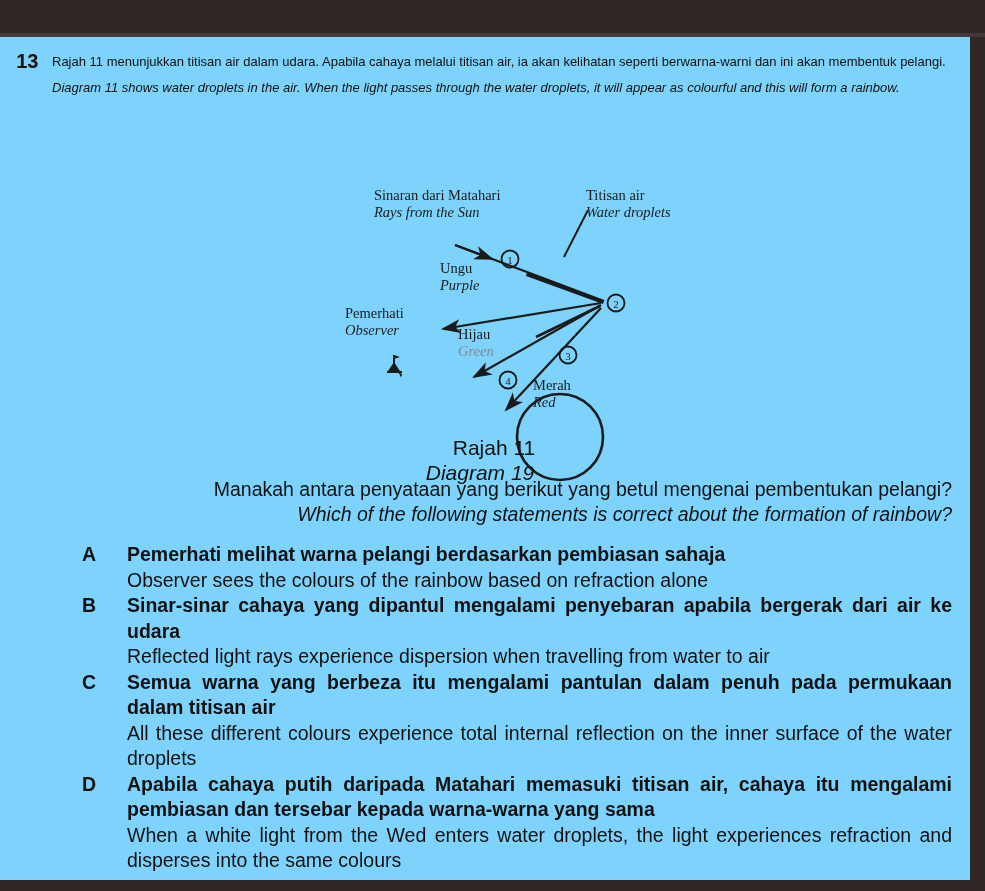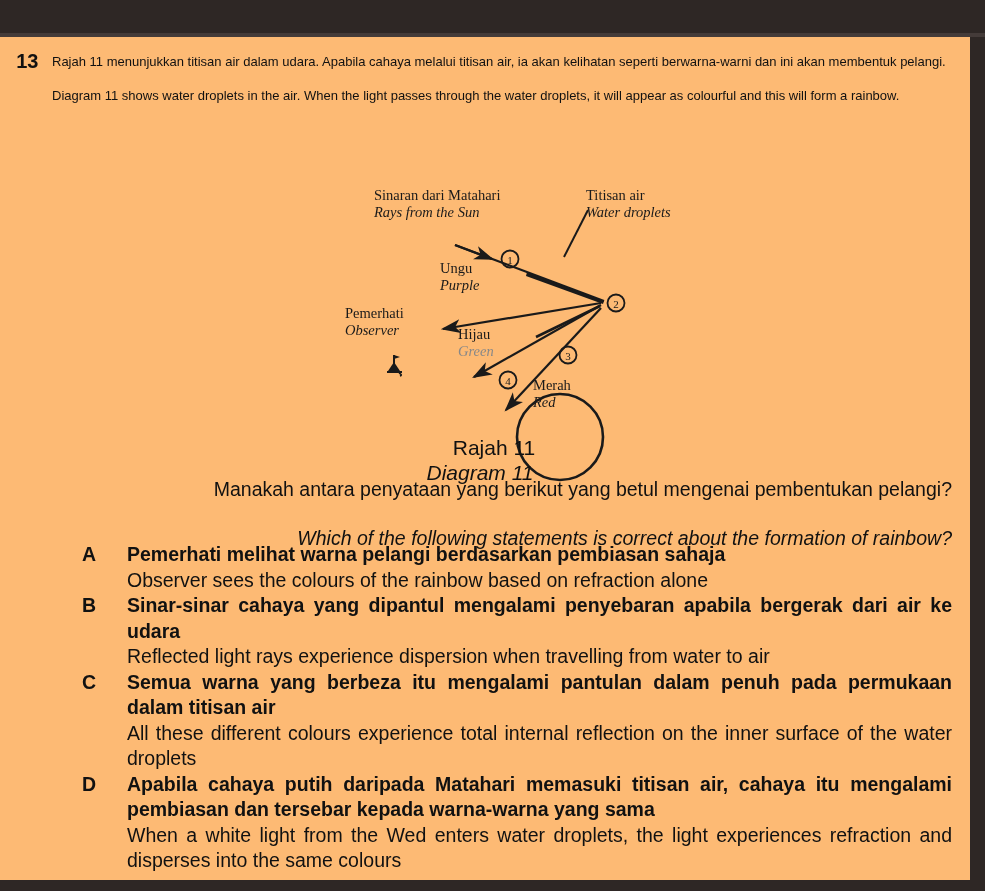--- a/index.html
+++ b/index.html
@@ -52,21 +52,21 @@
     width: 985px; height: 11px;
     background: #2e2725;
   }
 
   
   .sheet {
     position: absolute;
     left: 0; top: 37px;
     width: 970px;
     height: 843px;
-    background: #fdba74;
+    background: #7dd3fc;
     overflow: hidden;
   }
 
   
   .qnum {
     position: absolute;
     left: -8px;
     top: 13px;
     width: 46px;
     text-align: right;
@@ -80,22 +80,23 @@
     left: 52px;
     top: 12px;
     width: 898px;
     font-size: 13px;
     line-height: 25px;
     color: #111;
     text-align: justify;
     text-justify: inter-word;
   }
   .stem .en {
+    font-style: italic;
     display: block;
-    margin-top: 9px;
+    margin-top: 1px;
   }
   .stem p { margin: 0; }
 
   
   .figure {
     position: absolute;
     left: 0;
     top: 140px;
     width: 970px;
     height: 310px;
@@ -125,21 +126,21 @@
   .prompt {
     position: absolute;
     left: 52px;
     top: 440px;
     width: 900px;
     font-size: 19.5px;
     line-height: 25px;
     color: #111;
     text-align: right;
   }
-  .prompt .en { font-style: italic; margin-top: 24px; }
+  .prompt .en { font-style: italic; }
 
   .options {
     position: absolute;
     left: 52px;
     top: 505px;
     width: 900px;
   }
   .option {
     position: relative;
     margin-bottom: 0px;
@@ -253,21 +254,21 @@
           <line x1="6" y1="0" x2="6" y2="13" stroke="#1a1a1a" stroke-width="2"></line>
           <path d="M0,16 L12,16 L6,7 Z" fill="#1a1a1a"></path>
           <line x1="-1" y1="17" x2="14" y2="17" stroke="#1a1a1a" stroke-width="2"></line>
           <path d="M11,18 Q15,20 12,21" fill="none" stroke="#1a1a1a" stroke-width="1.6"></path>
         </g>
       </svg>
     </div>
 
     <div class="caption">
       <div class="ms">Rajah 11</div>
-      <div class="en">Diagram 11</div>
+      <div class="en">Diagram 19</div>
     </div>
 
     <div class="prompt">
       <div>Manakah antara penyataan yang berikut yang betul mengenai pembentukan pelangi?</div>
       <div class="en">Which of the following statements is correct about the formation of rainbow?</div>
     </div>
 
     <div class="options">
 
       <div class="option">

